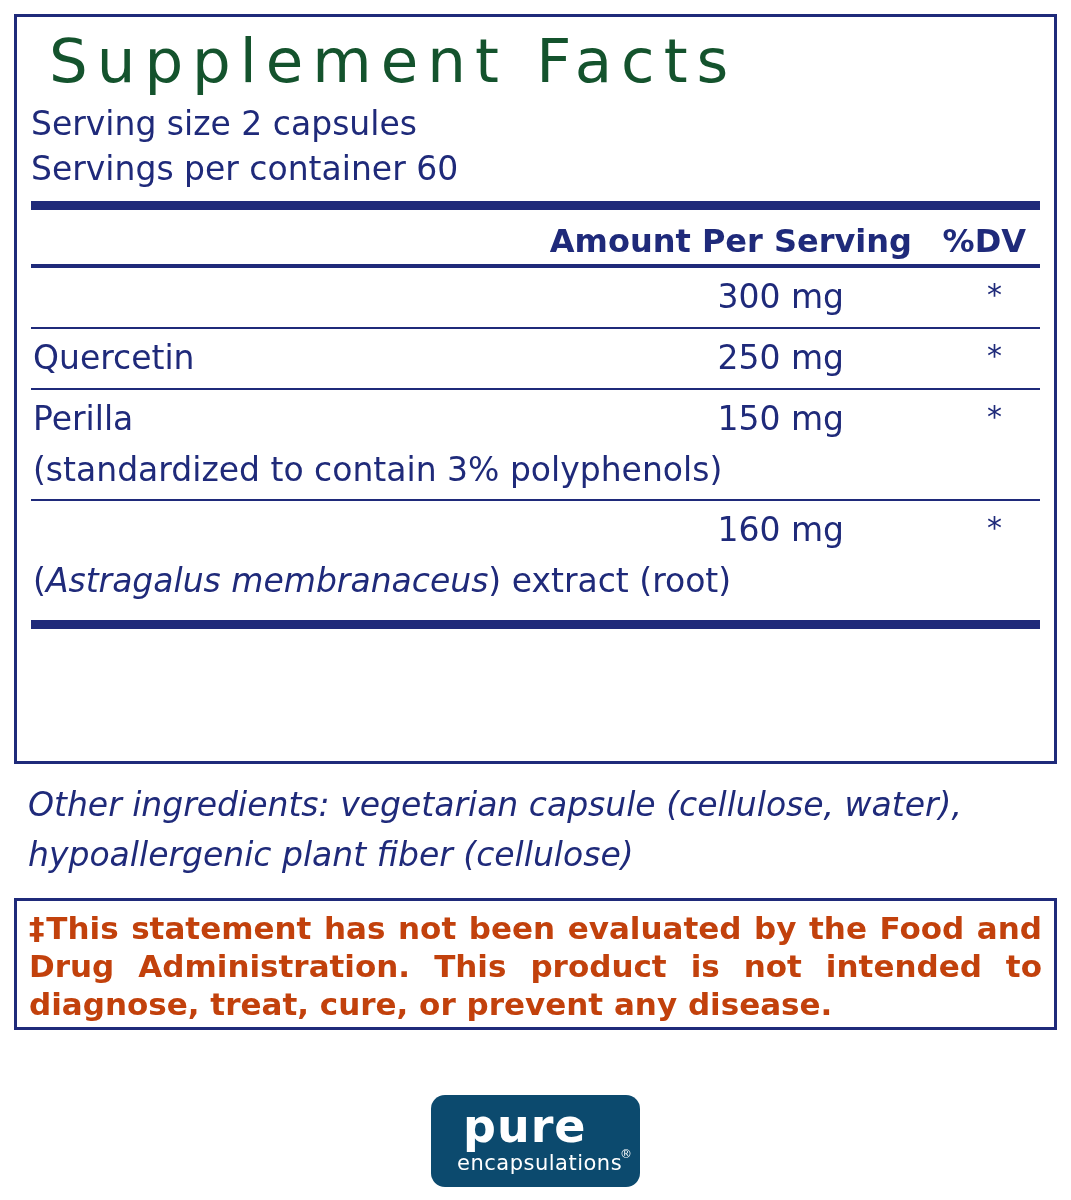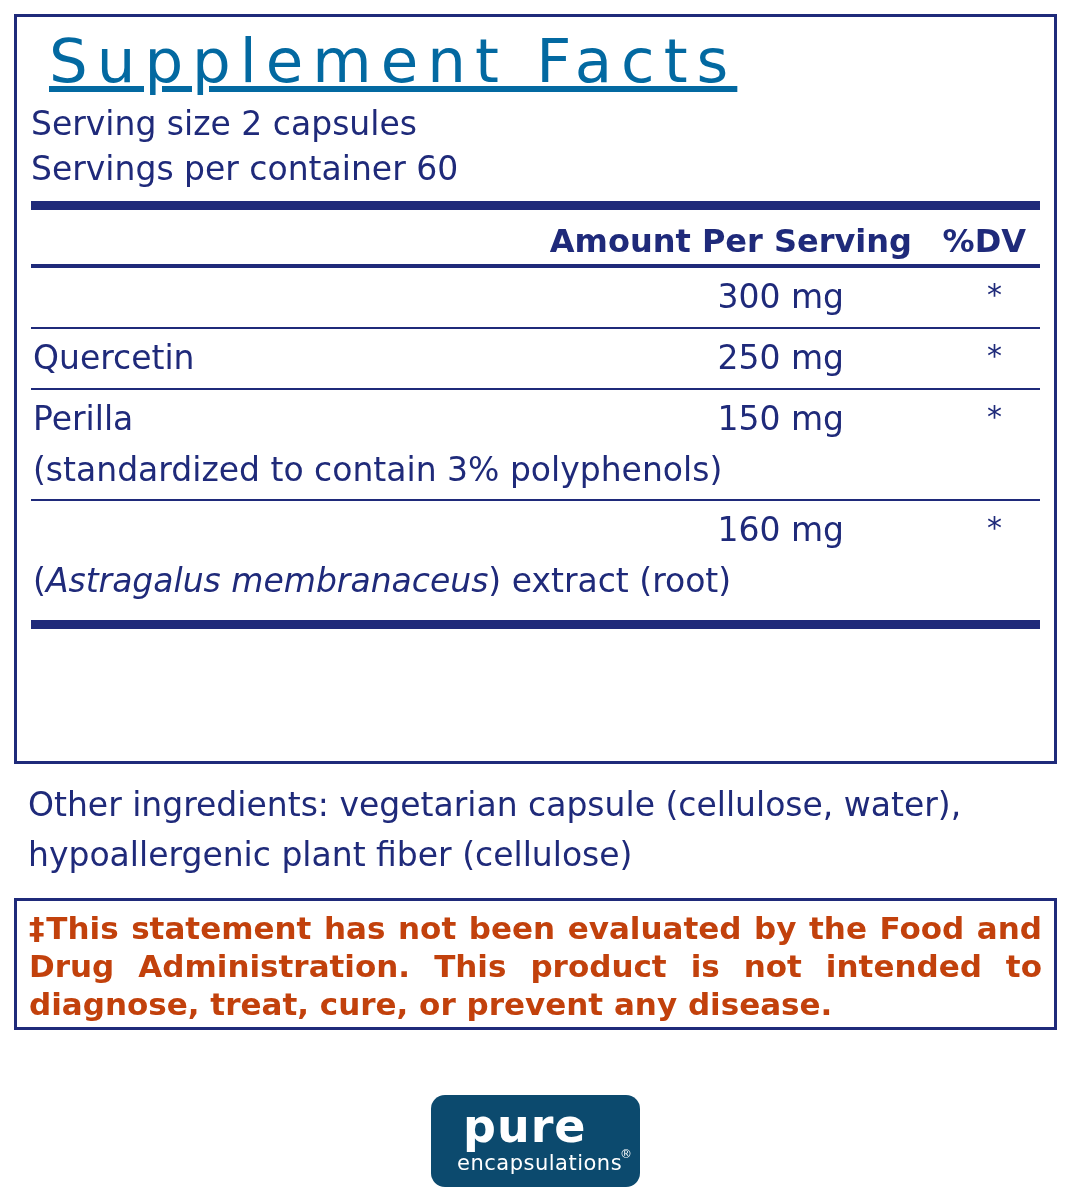--- a/index.html
+++ b/index.html
@@ -34,24 +34,23 @@
     background: #ffffff;
   }
   .sf-inner {
     padding: 6px 14px 0 14px;
   }
   .sf-title {
     font-size: 61px;
     line-height: 76px;
     letter-spacing: 9px;
     font-weight: 400;
-    color: #0369a1;
+    color: #14532d;
     white-space: nowrap;
     margin: 0 0 2px 18px;
-    text-decoration: underline;
   }
   .sf-serving {
     font-size: 33px;
     line-height: 45px;
     color: #1f2a7a;
     white-space: nowrap;
   }
   .rule-thick {
     height: 9px;
     background: #1f2a7a;
@@ -135,20 +134,21 @@
 
   
   .other-ing {
     position: absolute;
     left: 28px;
     top: 780px;
     width: 1030px;
     font-size: 33px;
     line-height: 50px;
     color: #1f2a7a;
+    font-style: italic;
   }
 
   
   .disclaimer-box {
     position: absolute;
     left: 14px;
     top: 898px;
     width: 1043px;
     height: 132px;
     box-sizing: border-box;

